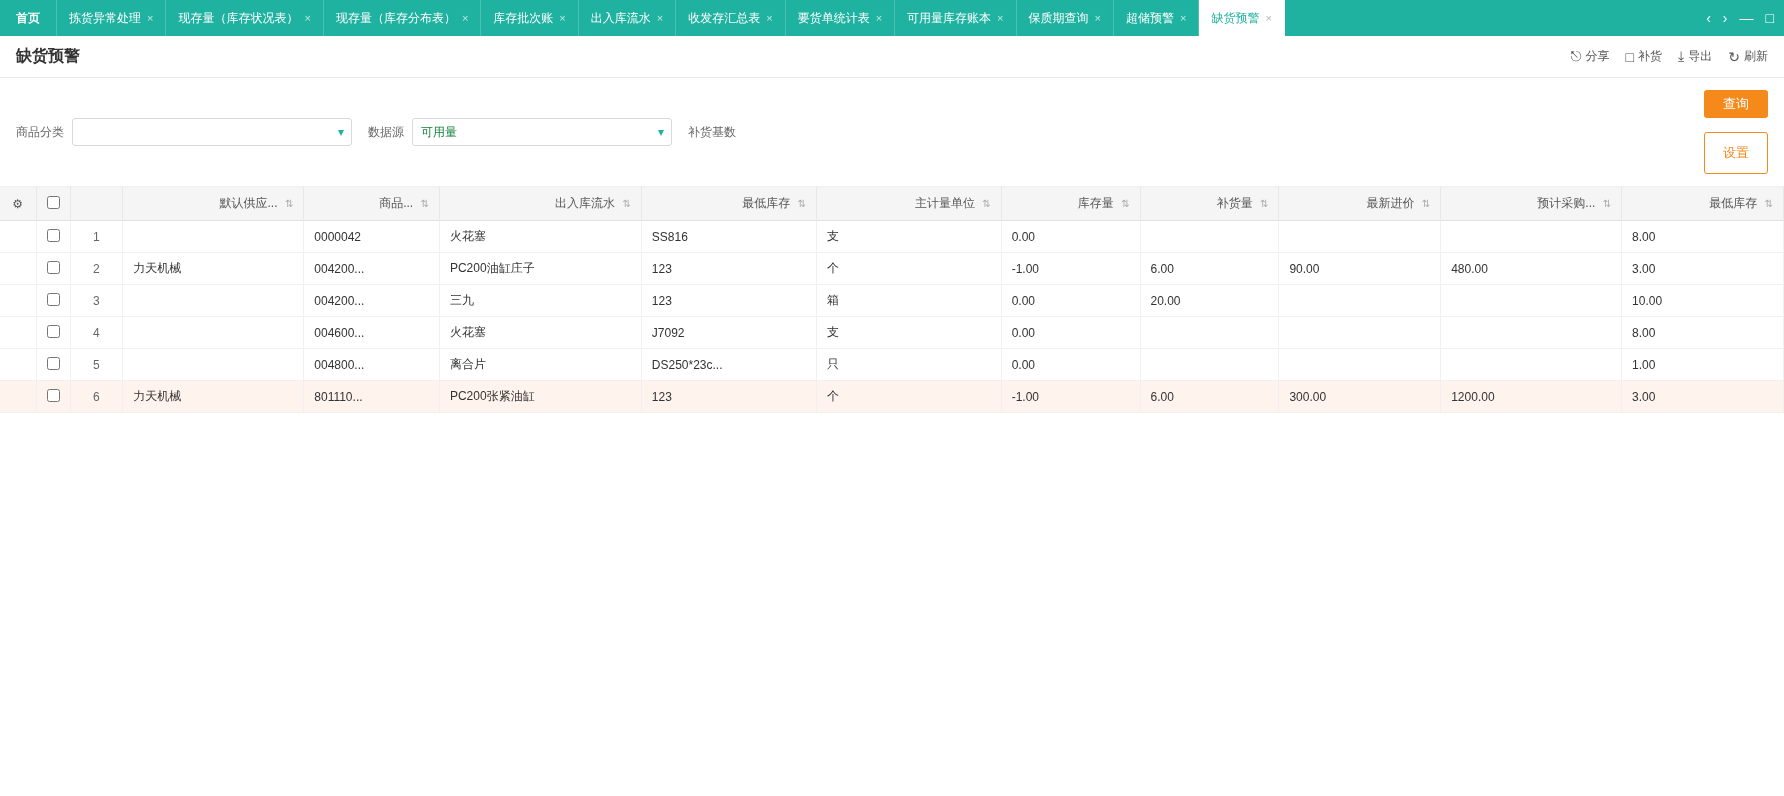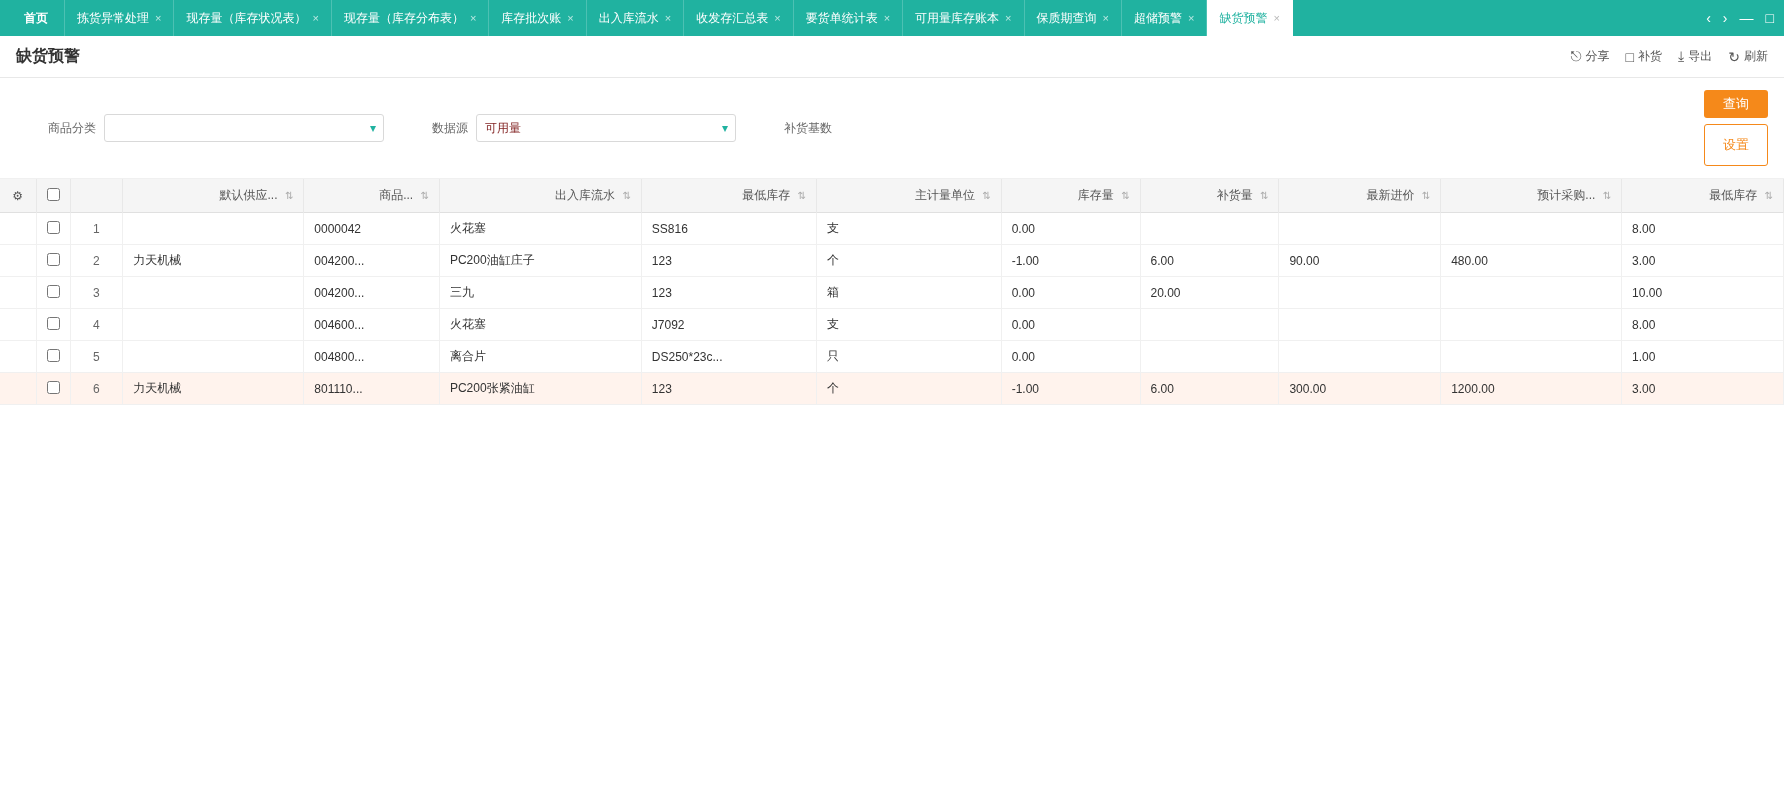--- a/index.html
+++ b/index.html
@@ -6,21 +6,20 @@
     body { font-family: 'Microsoft YaHei', Arial, sans-serif; font-size: 13px; background: #f5f5f5; color: #333; }
 
     
     .tab-bar {
       display: flex;
       align-items: center;
       background: #20b2a0;
       height: 36px;
       overflow: hidden;
       flex-shrink: 0;
-      padding-left: 8px;
     }
     .tab-item {
       display: flex;
       align-items: center;
       padding: 0 12px;
       height: 36px;
       color: #fff;
       cursor: pointer;
       white-space: nowrap;
       font-size: 12px;
@@ -112,28 +111,27 @@
     }
     .filter-group {
       display: flex;
       align-items: center;
       gap: 8px;
     }
     .filter-label {
       color: #666;
       font-size: 12px;
       white-space: nowrap;
-      margin-left: 32px;
     }
     .filter-select {
       border: 1px solid #d9d9d9;
       border-radius: 3px;
       padding: 4px 28px 4px 8px;
       font-size: 12px;
-      color: #7f1d1d;
+      color: #15803d;
       background: #fff;
       appearance: none;
       position: relative;
       min-width: 200px;
       cursor: pointer;
       height: 28px;
     }
     .select-wrapper {
       position: relative;
       display: inline-flex;
@@ -144,21 +142,21 @@
       position: absolute;
       right: 8px;
       color: #20b2a0;
       pointer-events: none;
       font-size: 12px;
     }
     .filter-actions {
       margin-left: auto;
       display: flex;
       flex-direction: column;
-      gap: 6px;
+      gap: 14px;
     }
     .btn-query {
       background: #f5891a;
       color: #fff;
       border: none;
       border-radius: 3px;
       padding: 5px 18px;
       cursor: pointer;
       font-size: 13px;
       height: 28px;

